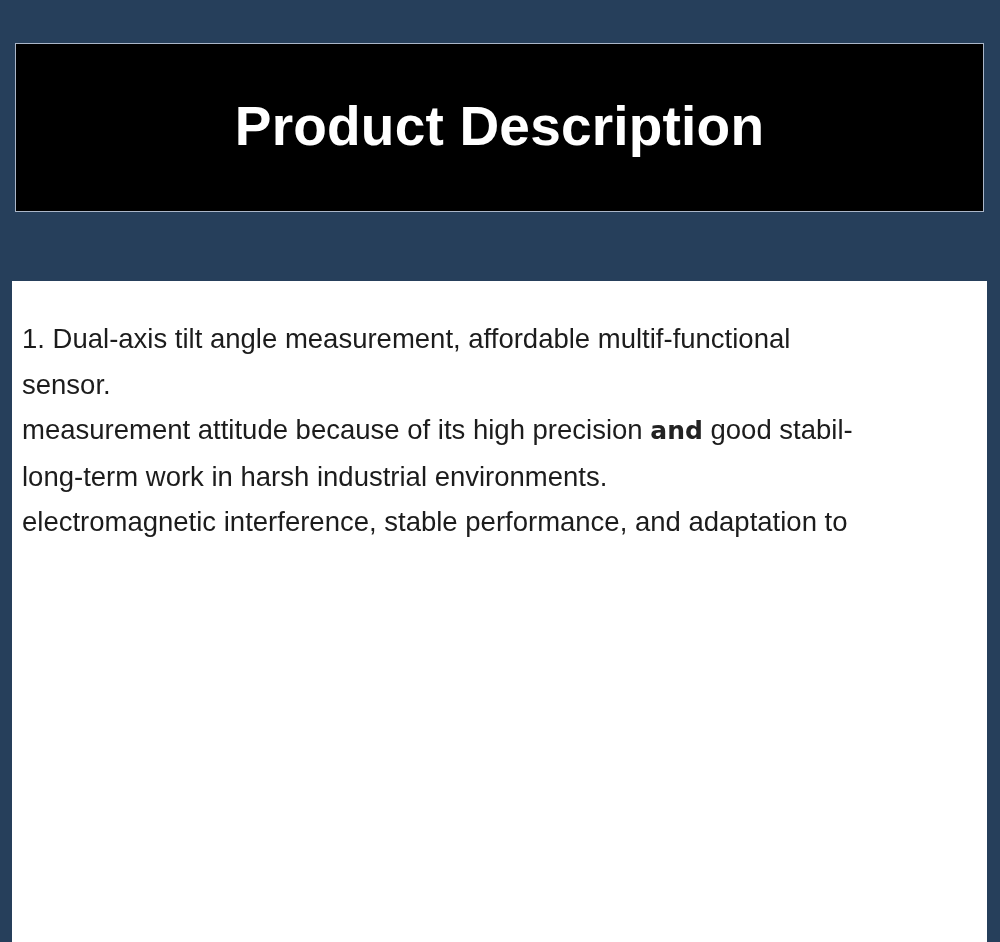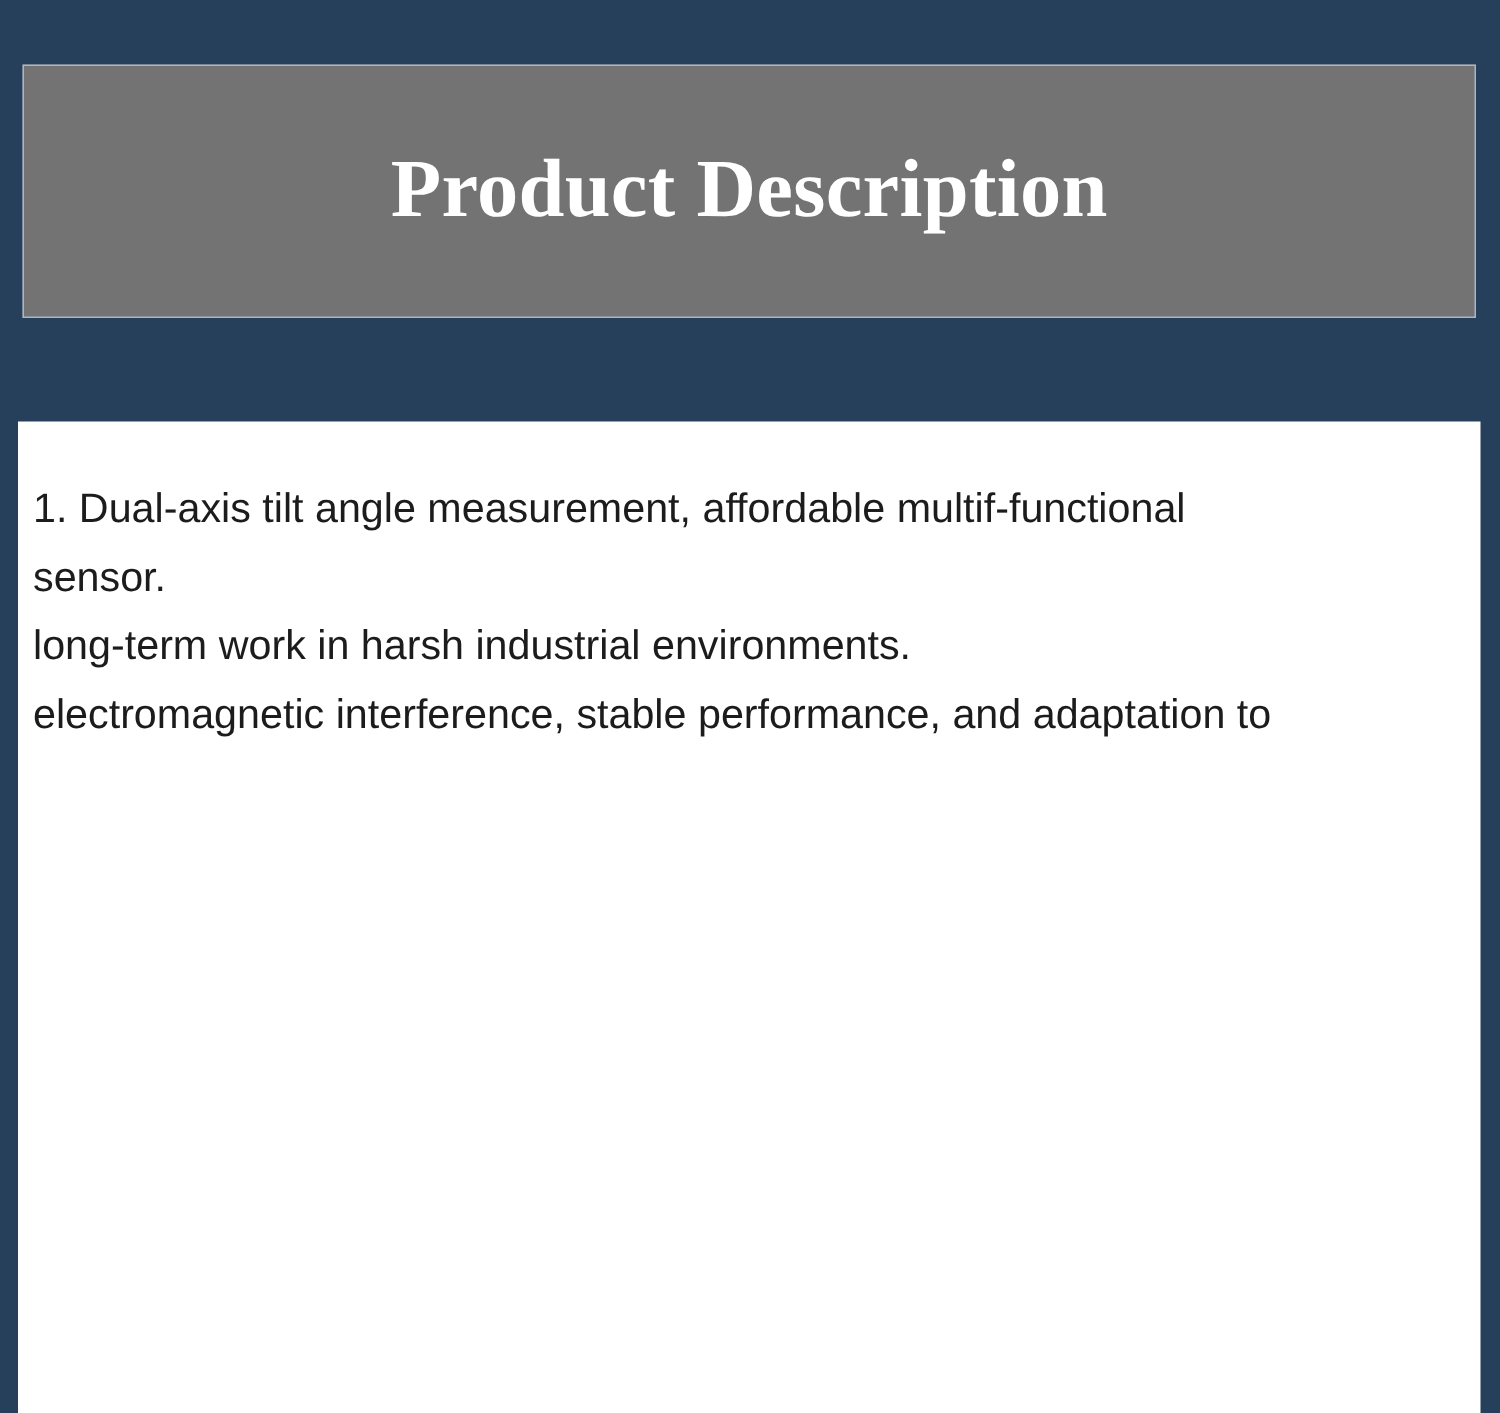--- a/index.html
+++ b/index.html
@@ -13,27 +13,26 @@
       position: relative;
       overflow: hidden;
       font-family: "Liberation Sans", sans-serif;
     }
     .header-box {
       position: absolute;
       left: 15px;
       top: 43px;
       width: 969px;
       height: 169px;
-      background: #737373;
+      background: #000000;
       border: 1px solid #aab6c8;
       box-sizing: border-box;
       display: flex;
       align-items: center;
       justify-content: center;
-      font-family: Liberation Serif, serif;
     }
     .page-title {
       color: #ffffff;
       font-weight: bold;
       font-size: 55px;
       letter-spacing: 0.2px;
       margin: 0;
       margin-top: -4px;
     }
     .content-box {
@@ -68,16 +67,17 @@
 <body>
 
 <div class="header-box">
   <h1 class="page-title">Product Description</h1>
 </div>
 
 <div class="content-box">
   <div class="desc-text">
     <span class="line">1. Dual-axis tilt angle measurement, affordable multif-functional</span>
     <span class="line">sensor.</span>
+    <span class="line"><span>measurement attitude because of its high precision </span><span class="em">and</span><span> good stabil-</span></span>
     <span class="line">long-term work in harsh industrial environments.</span>
     <span class="line">electromagnetic interference, stable performance, and adaptation to</span>
   </div>
 </div>
 
 </body></html>

